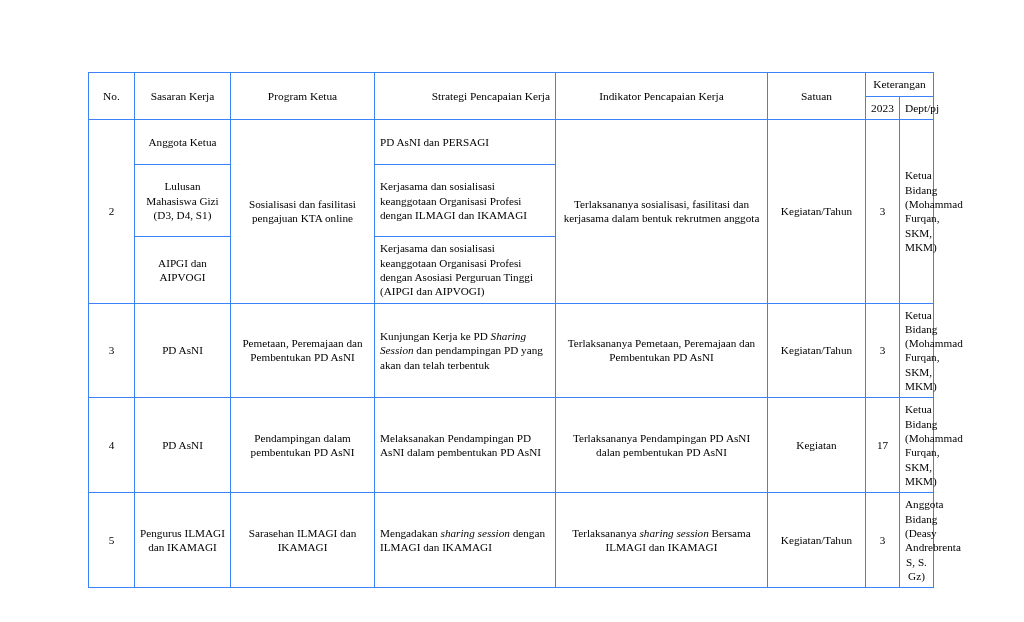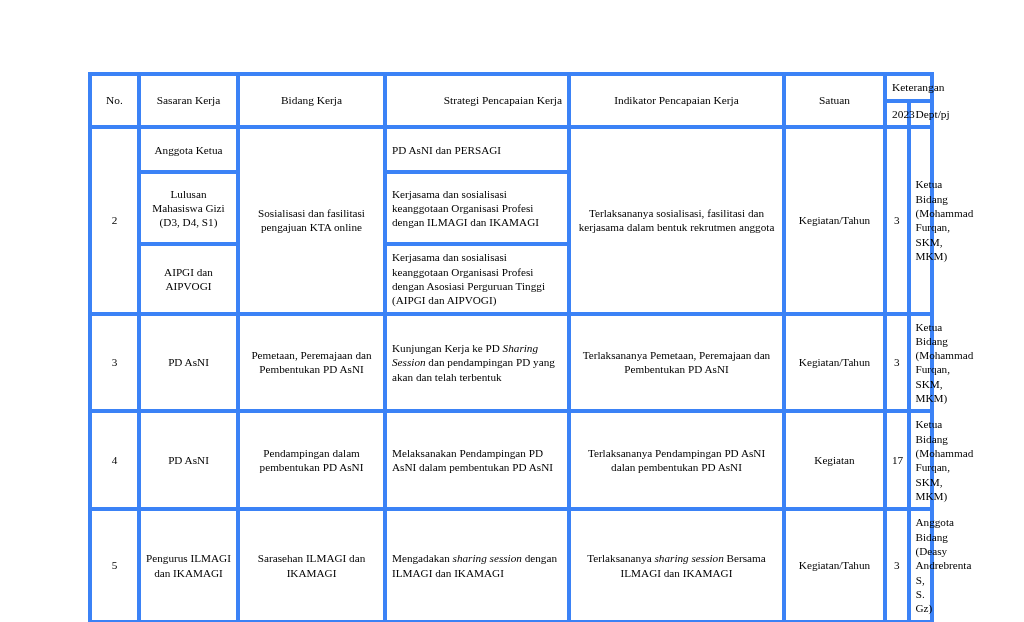--- a/index.html
+++ b/index.html
@@ -25,21 +25,21 @@
     left: 88px;
     top: 72px;
     width: 846px;
     border-collapse: collapse;
     table-layout: fixed;
     font-size: 11.2px;
     line-height: 1.28;
   }
   #work-plan-table td,
   #work-plan-table th {
-    border: 4px solid #3b82f6;
+    border: 1px solid #3b82f6;
     padding: 4px 5px;
     vertical-align: middle;
     font-weight: normal;
   }
   thead th {
     text-align: center;
     font-weight: bold;
     font-size: 11.4px;
     padding-top: 6px;
     padding-bottom: 6px;
@@ -68,21 +68,21 @@
 </head>
 <body>
 
 <div id="page">
 
   <table id="work-plan-table">
     <thead>
       <tr>
         <th class="c-no" rowspan="2">No.</th>
         <th class="c-sasaran" rowspan="2">Sasaran Kerja</th>
-        <th class="c-program" rowspan="2">Bidang Kerja</th>
+        <th class="c-program" rowspan="2">Program Ketua</th>
         <th class="c-strategi" rowspan="2">Strategi Pencapaian Kerja</th>
         <th class="c-indikator" rowspan="2">Indikator Pencapaian Kerja</th>
         <th class="c-satuan" rowspan="2">Satuan</th>
         <th colspan="2">Keterangan</th>
       </tr>
       <tr>
         <th class="c-tahun">2023</th>
         <th class="c-dept">Dept/pj</th>
       </tr>
     </thead>

